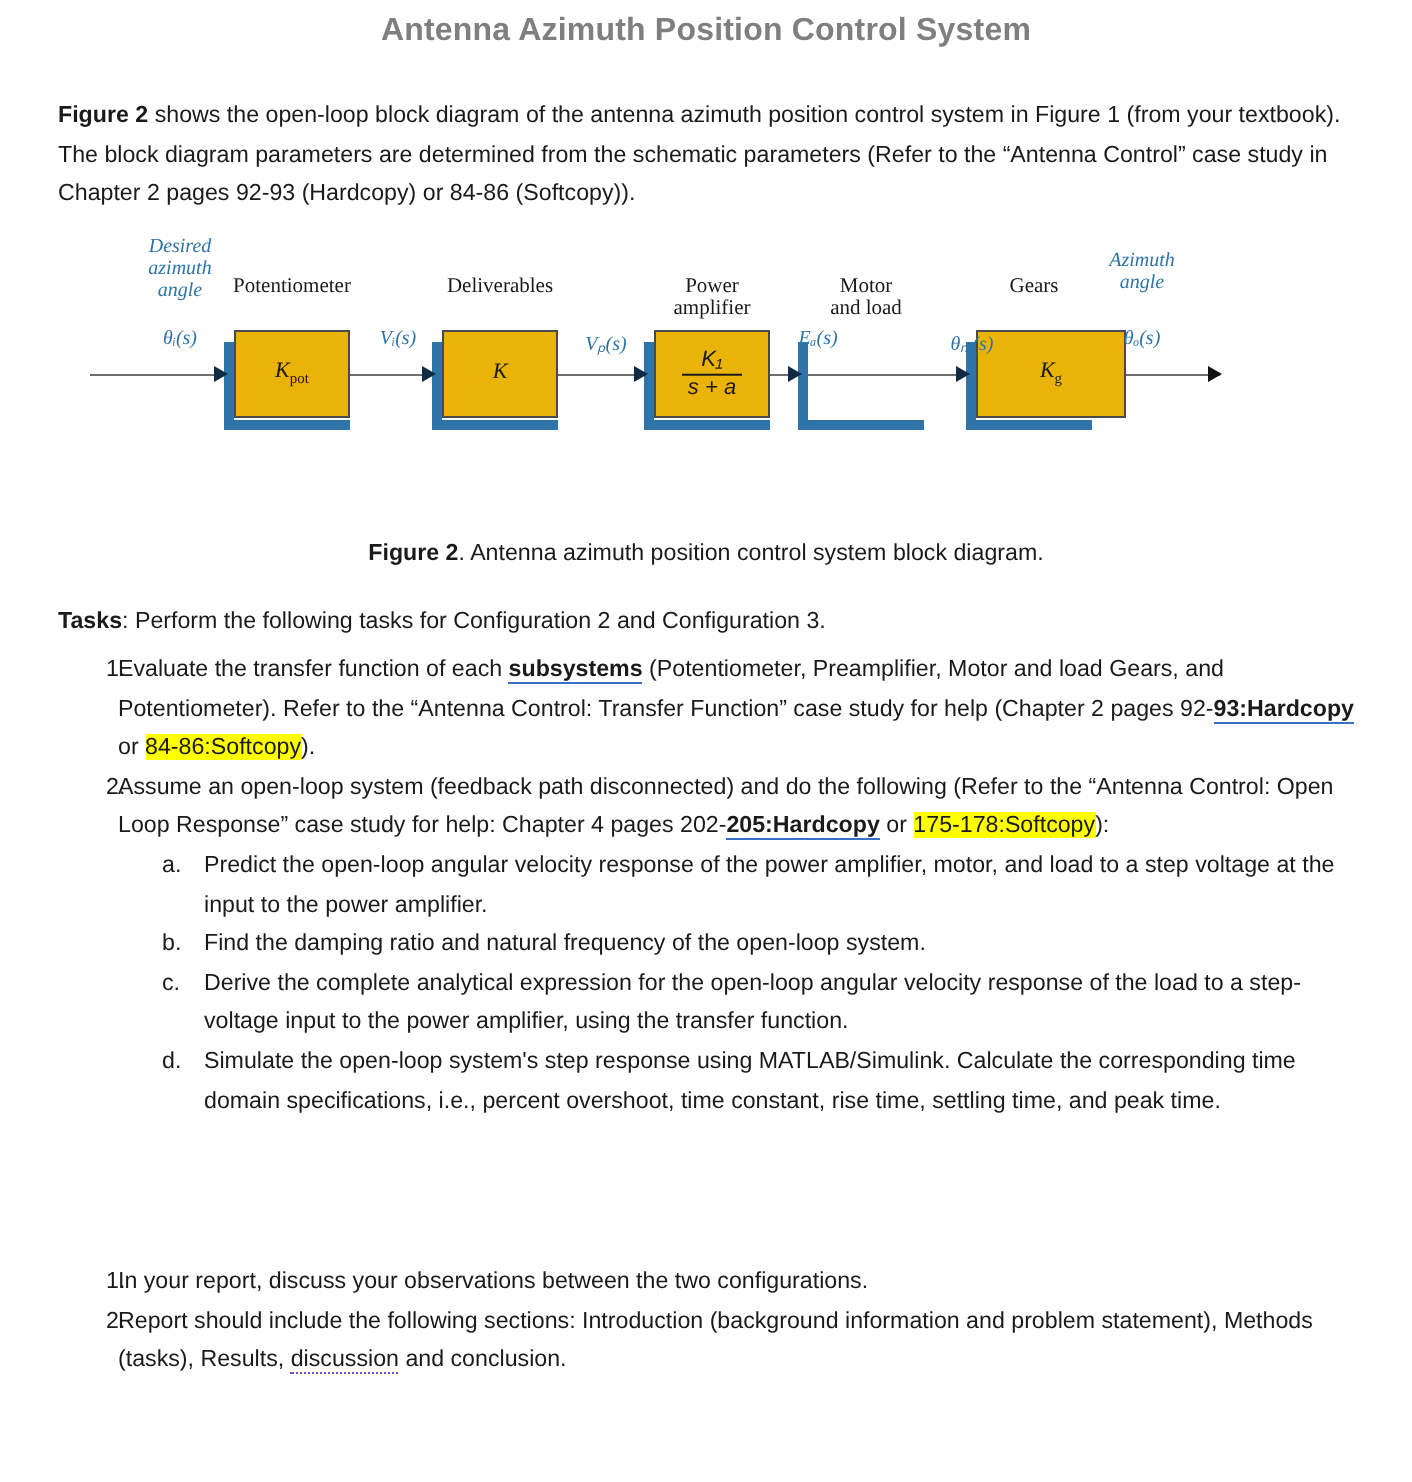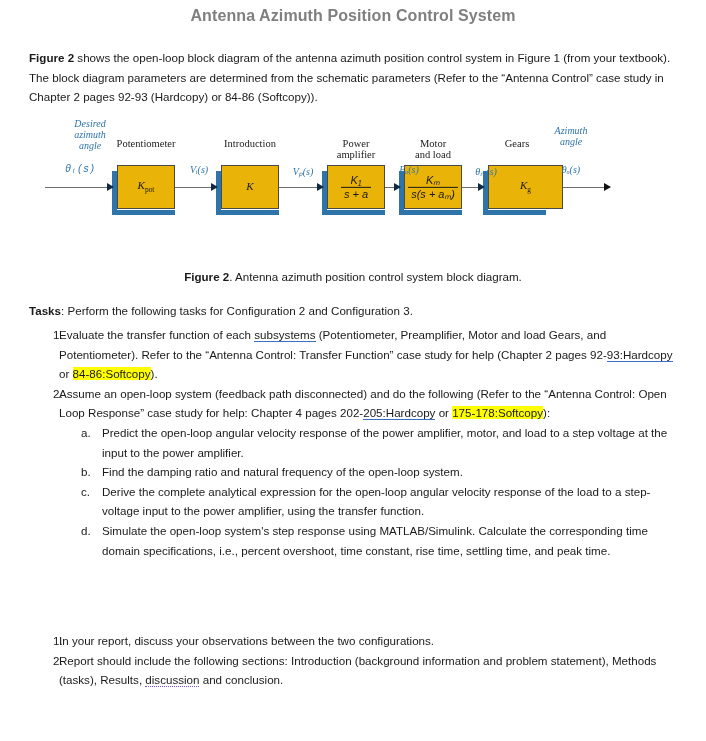--- a/index.html
+++ b/index.html
@@ -101,20 +101,21 @@
   .sublist .marker {
     width: 27px;
     flex: 0 0 27px;
     padding-left: 6px;
   }
 
   .hl { background: #ffff00; }
   .spell {
     border-bottom: 1px solid #3a6fc4;
     text-decoration: none;
+    font-weight: bold;
   }
   .grammar {
     border-bottom: 1.5px dotted #7b52c9;
     text-decoration: none;
   }
 
   .deliverables {
     position: absolute;
     left: 29px;
     top: 584px;
@@ -237,47 +238,44 @@
         </div>
         <div class="arrowhead dark" style="left: 107px; top: 70.5px;"></div>
         <div class="lbl name" style="left: 87px; top: 26px; width: 118px;">Potentiometer</div>
         <div class="lbl sig" style="left: 177px; top: 52px; width: 44px;">Vᵢ(s)</div>
         <div class="shadow" style="left: 216px; top: 59px; width: 5px; height: 44px;"></div>
         <div class="shadow" style="left: 216px; top: 98px; width: 63px; height: 5px;"></div>
         <div class="blk" style="left: 221px; top: 53px; width: 58px; height: 44px;">
           <div class="inner"><span class="it">K</span></div>
         </div>
         <div class="arrowhead dark" style="left: 211px; top: 70.5px;"></div>
-        <div class="lbl name" style="left: 191px; top: 26px; width: 118px;">Introduction</div>
+        <div class="lbl name" style="left: 191px; top: 26px; width: 118px;">Deliverables</div>
         <div class="lbl sig" style="left: 281px; top: 52px; width: 44px;">Vₚ(s)</div>
         <div class="shadow" style="left: 322px; top: 59px; width: 5px; height: 44px;"></div>
         <div class="shadow" style="left: 322px; top: 98px; width: 63px; height: 5px;"></div>
         <div class="blk" style="left: 327px; top: 53px; width: 58px; height: 44px;">
           <div class="inner"><span class="frac"><span class="num">K₁</span><span class="den">s + a</span></span></div>
         </div>
         <div class="arrowhead dark" style="left: 317px; top: 70.5px;"></div>
         <div class="lbl name" style="left: 297px; top: 26px; width: 118px;">Power<br>amplifier</div>
         <div class="lbl sig" style="left: 387px; top: 52px; width: 44px;">Eₐ(s)</div>
         <div class="shadow" style="left: 399px; top: 59px; width: 5px; height: 44px;"></div>
         <div class="shadow" style="left: 399px; top: 98px; width: 63px; height: 5px;"></div>
-        <div class="blk" style="left: 404px; top: 53px; width: 58px; height: 44px;">
-          <div class="inner"><span class="frac"><span class="num">Kₘ</span><span class="den">s(s + aₘ)</span></span></div>
-        </div>
         <div class="arrowhead dark" style="left: 394px; top: 70.5px;"></div>
         <div class="lbl name" style="left: 374px; top: 26px; width: 118px;">Motor<br>and load</div>
         <div class="lbl sig" style="left: 464px; top: 52px; width: 44px;">θₘ(s)</div>
         <div class="shadow" style="left: 483px; top: 59px; width: 5px; height: 44px;"></div>
         <div class="shadow" style="left: 483px; top: 98px; width: 63px; height: 5px;"></div>
         <div class="blk" style="left: 488px; top: 53px; width: 75px; height: 44px;">
           <div class="inner"><span class="it">K</span><sub>g</sub></div>
         </div>
         <div class="arrowhead dark" style="left: 478px; top: 70.5px;"></div>
         <div class="lbl name" style="left: 458px; top: 26px; width: 118px;">Gears</div>
         <div class="lbl blue" style="left: 62px; top: 6px; width: 56px;">Desired<br>azimuth<br>angle</div>
-        <div class="lbl sig" style="left: 52px; top: 52px; width: 56px; font-family: Liberation Mono, monospace;">θᵢ(s)</div>
+        <div class="lbl sig" style="left: 62px; top: 52px; width: 56px;">θᵢ(s)</div>
         <div class="lbl blue" style="left: 540px; top: 13px; width: 62px;">Azimuth<br>angle</div>
         <div class="lbl sig" style="left: 540px; top: 52px; width: 62px;">θₒ(s)</div>
         <div class="arrowhead blk-arrow" style="left: 604px; top: 70.5px;"></div>
       </div>
   </div>
 
   <div class="fig-caption">
     <span class="b">Figure 2</span><span>. Antenna azimuth position control system block diagram.</span>
   </div>
 

